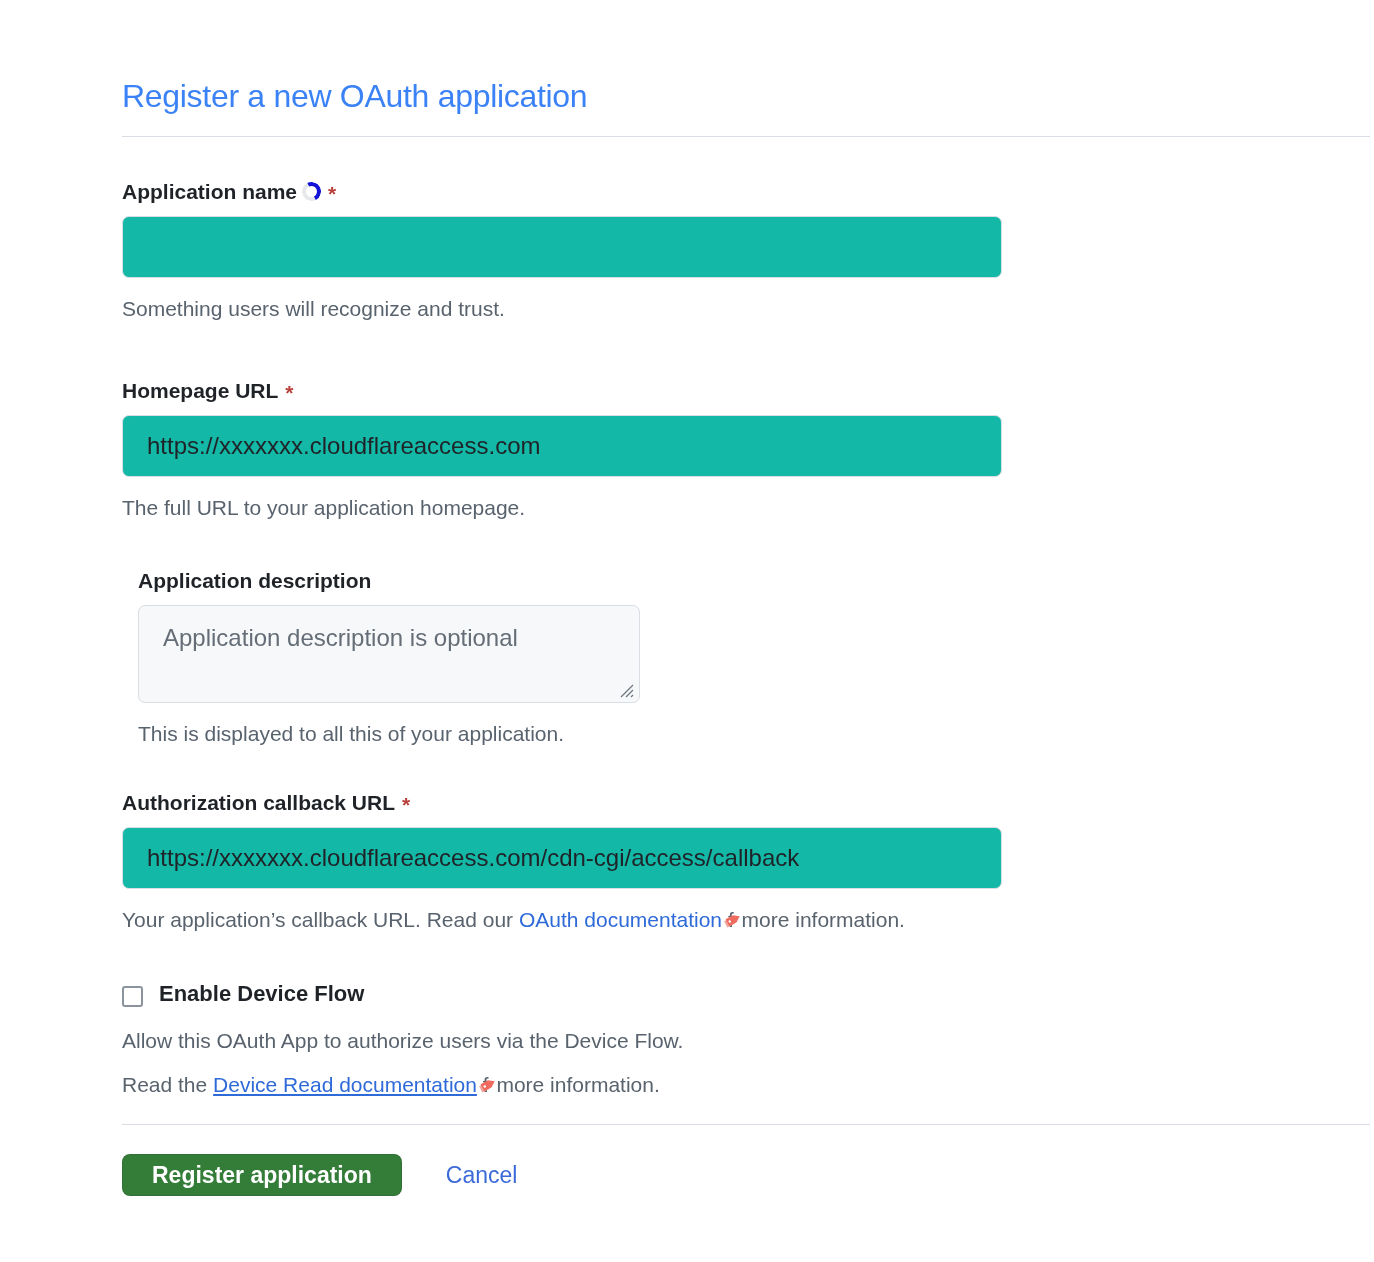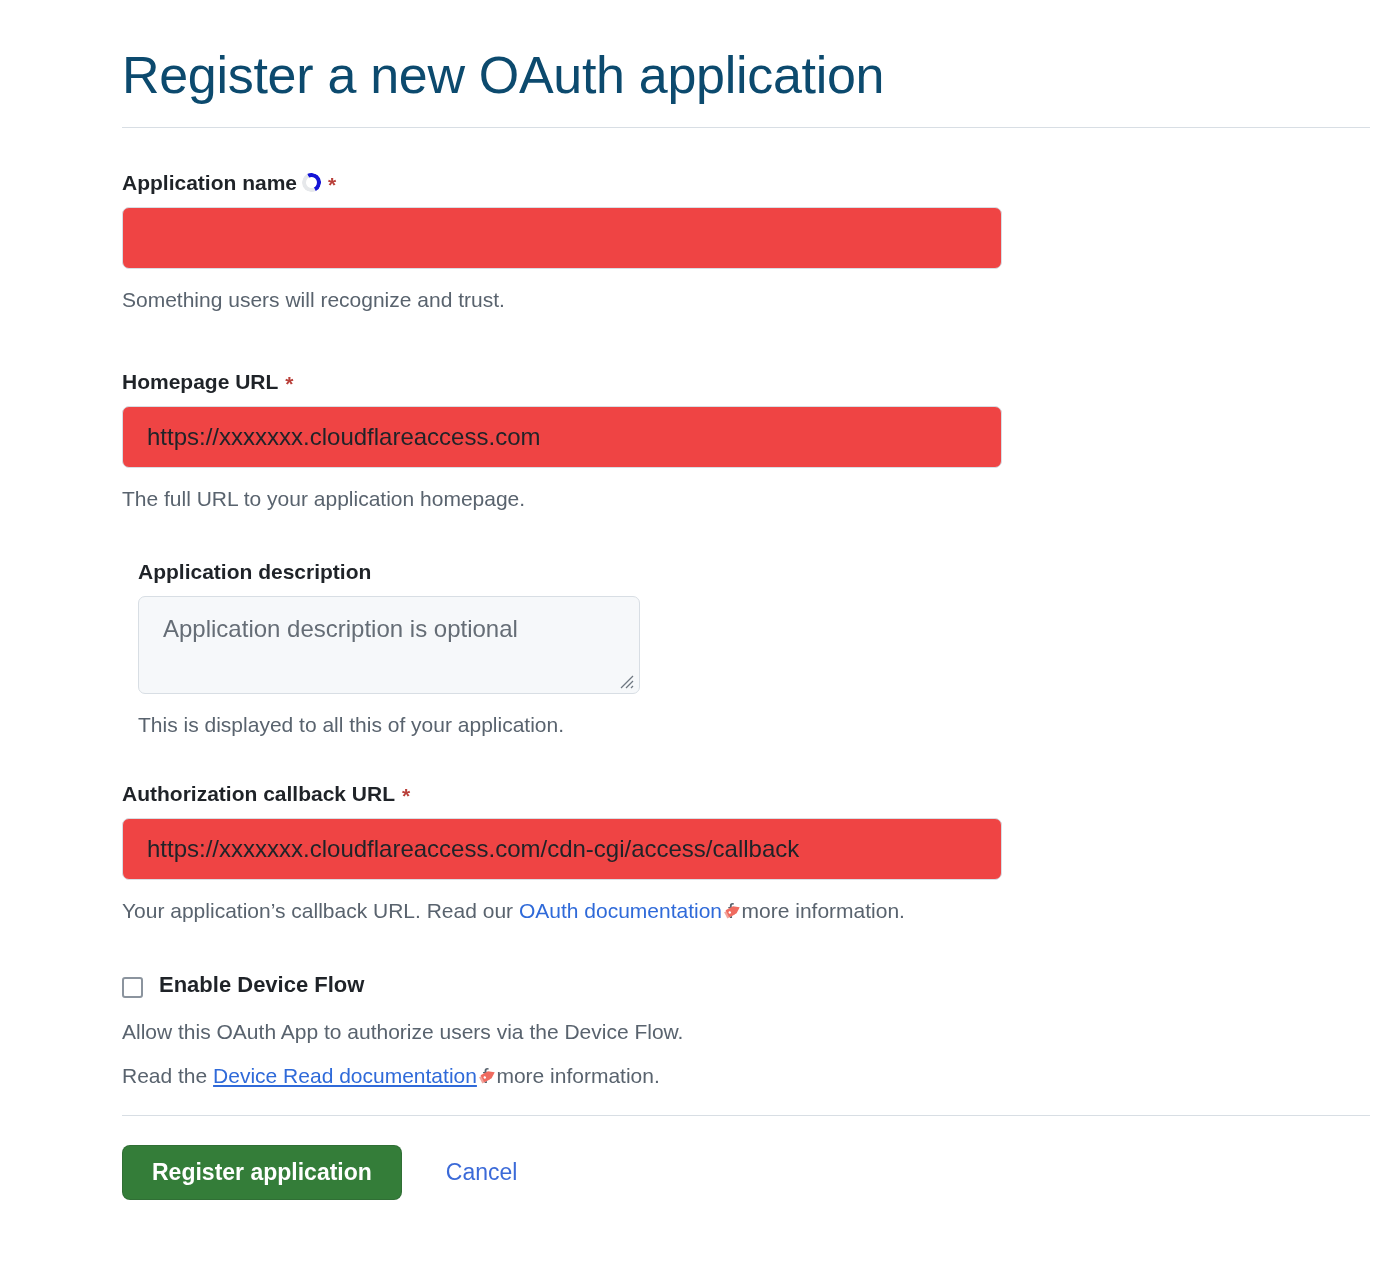--- a/index.html
+++ b/index.html
@@ -20,26 +20,26 @@
   .page {
     position: absolute;
     left: 122px;
     top: 0;
     right: 4px;
     bottom: 0;
   }
 
   
   .page-title {
-    font-size: 52px;
+    font-size: 32px;
     font-weight: 400;
-    color: #0c4a6e;
+    color: #3b82f6;
     letter-spacing: -0.3px;
     margin: 0;
-    padding-top: 46px;
+    padding-top: 78px;
     line-height: 1.15;
   }
 
   .rule {
     height: 1px;
     background: #d8dee4;
     border: 0;
     margin: 0;
   }
   .rule-top { margin-top: 21px; }
@@ -78,21 +78,21 @@
     transform: rotate(18deg);
     flex: none;
   }
 
   
   .text-input {
     display: block;
     width: 880px;
     height: 62px;
     margin-top: 12px;
-    background: #ef4444;
+    background: #14b8a6;
     border: 1px solid #d8dee4;
     border-radius: 7px;
     font-family: "Liberation Sans", sans-serif;
     font-size: 24px;
     color: #1f2328;
     padding: 0 24px;
     outline: none;
   }
   .text-input::placeholder { color: #6a737d; }
 
@@ -189,21 +189,21 @@
     margin-top: 29px;
   }
   .btn-primary {
     background: #347d39;
     border: 1px solid rgba(27,31,36,0.15);
     color: #ffffff;
     font-family: "Liberation Sans", sans-serif;
     font-size: 23px;
     font-weight: 700;
     padding: 0 29px;
-    height: 55px;
+    height: 42px;
     border-radius: 8px;
     cursor: pointer;
     line-height: 1;
   }
   .btn-cancel {
     color: #3b6ad8;
     font-size: 23px;
     font-weight: 400;
     margin-left: 44px;
     text-decoration: none;

